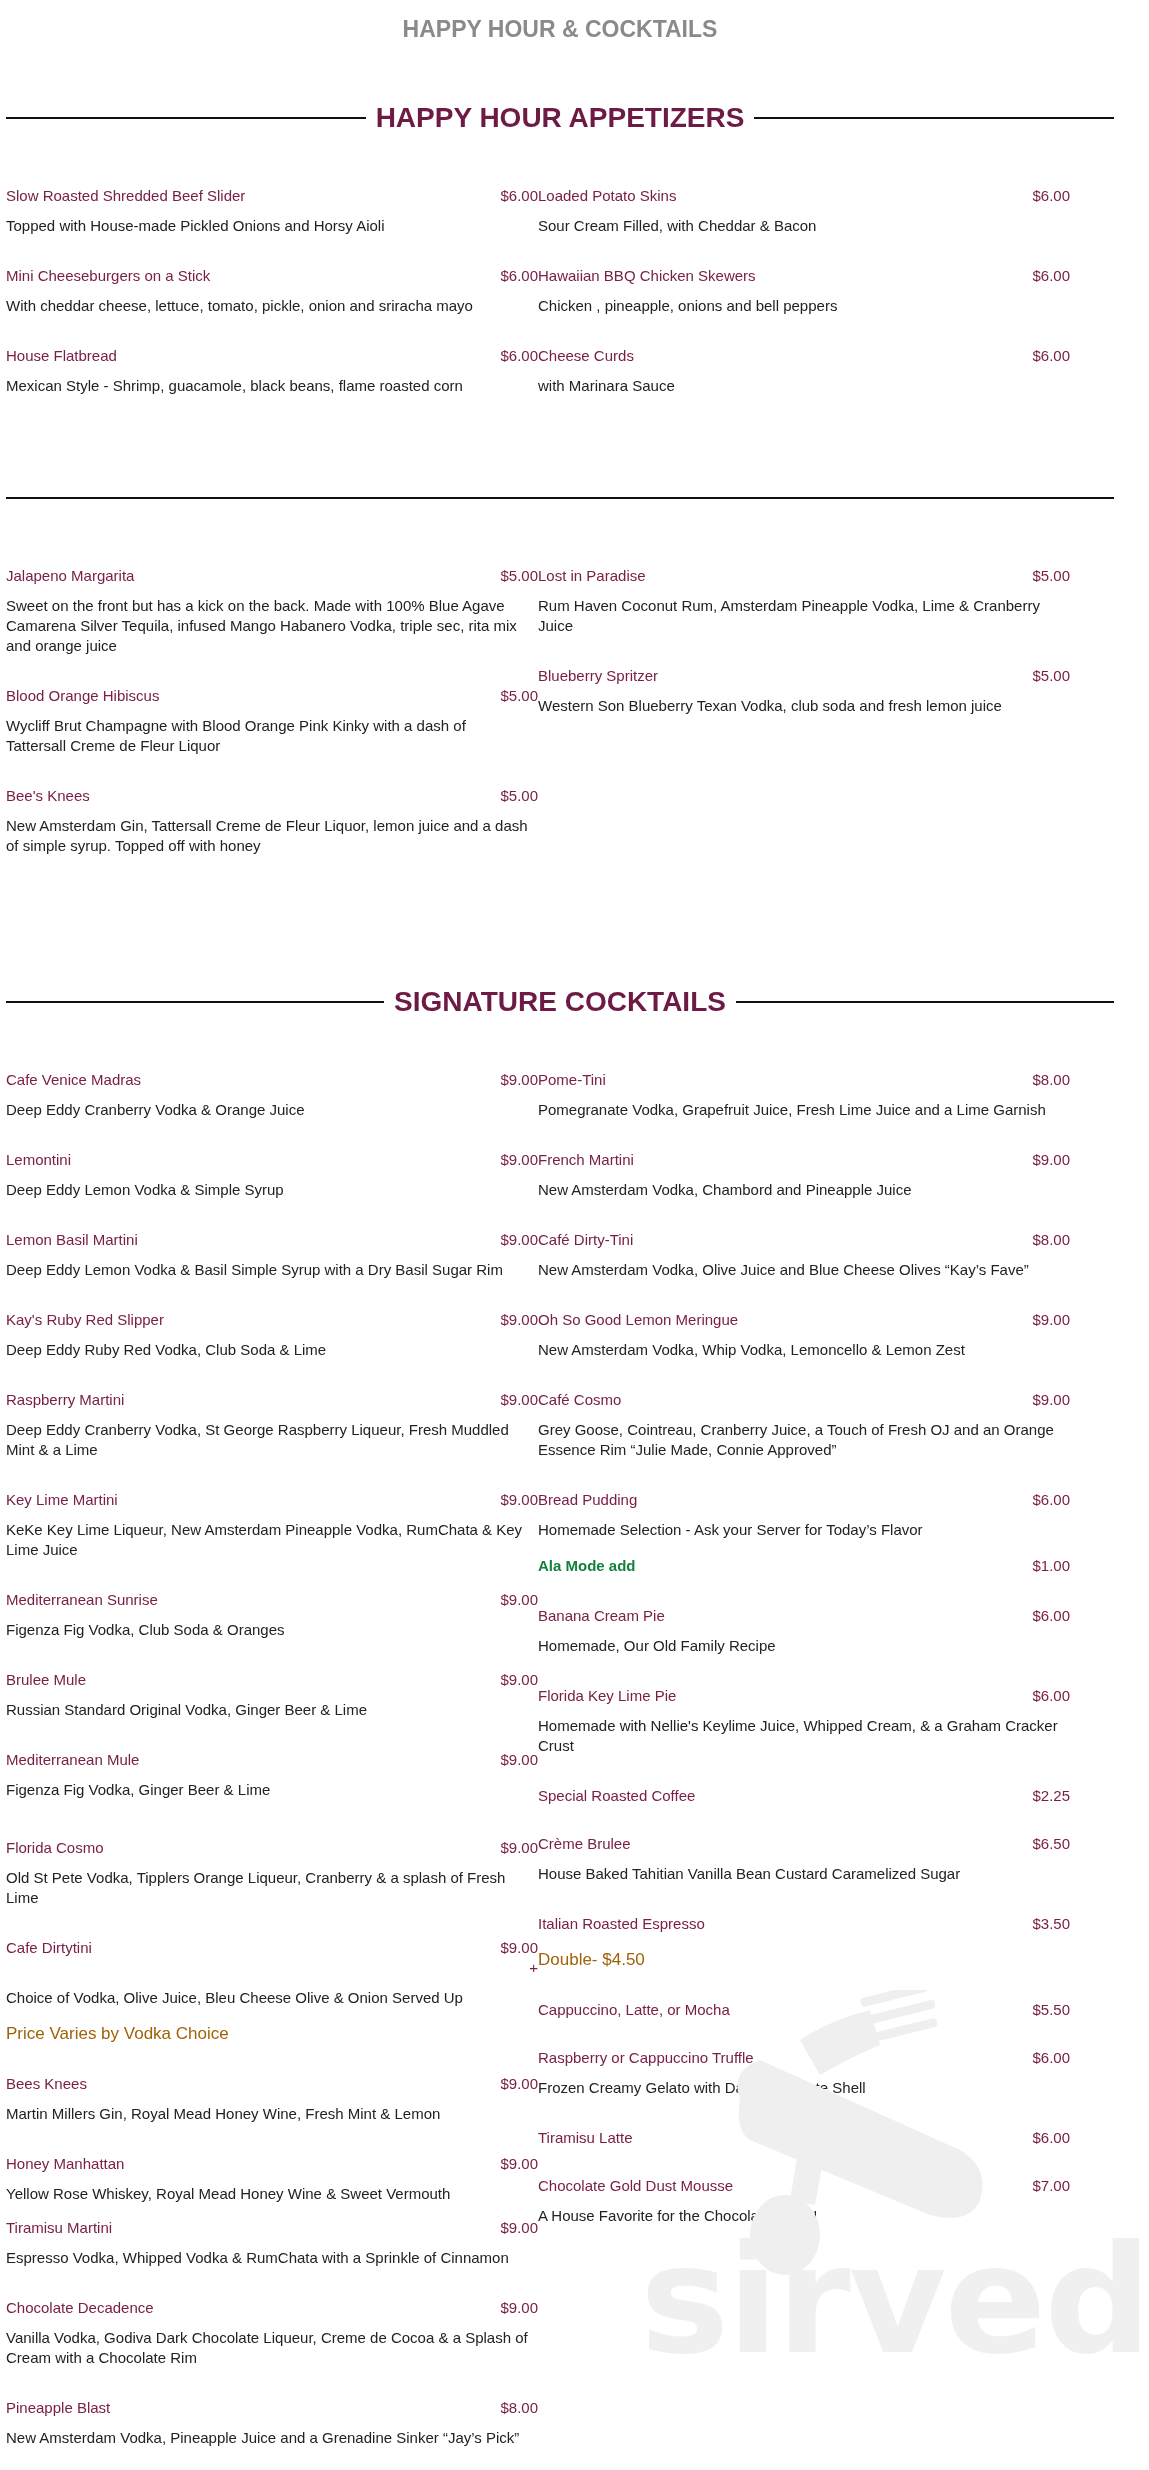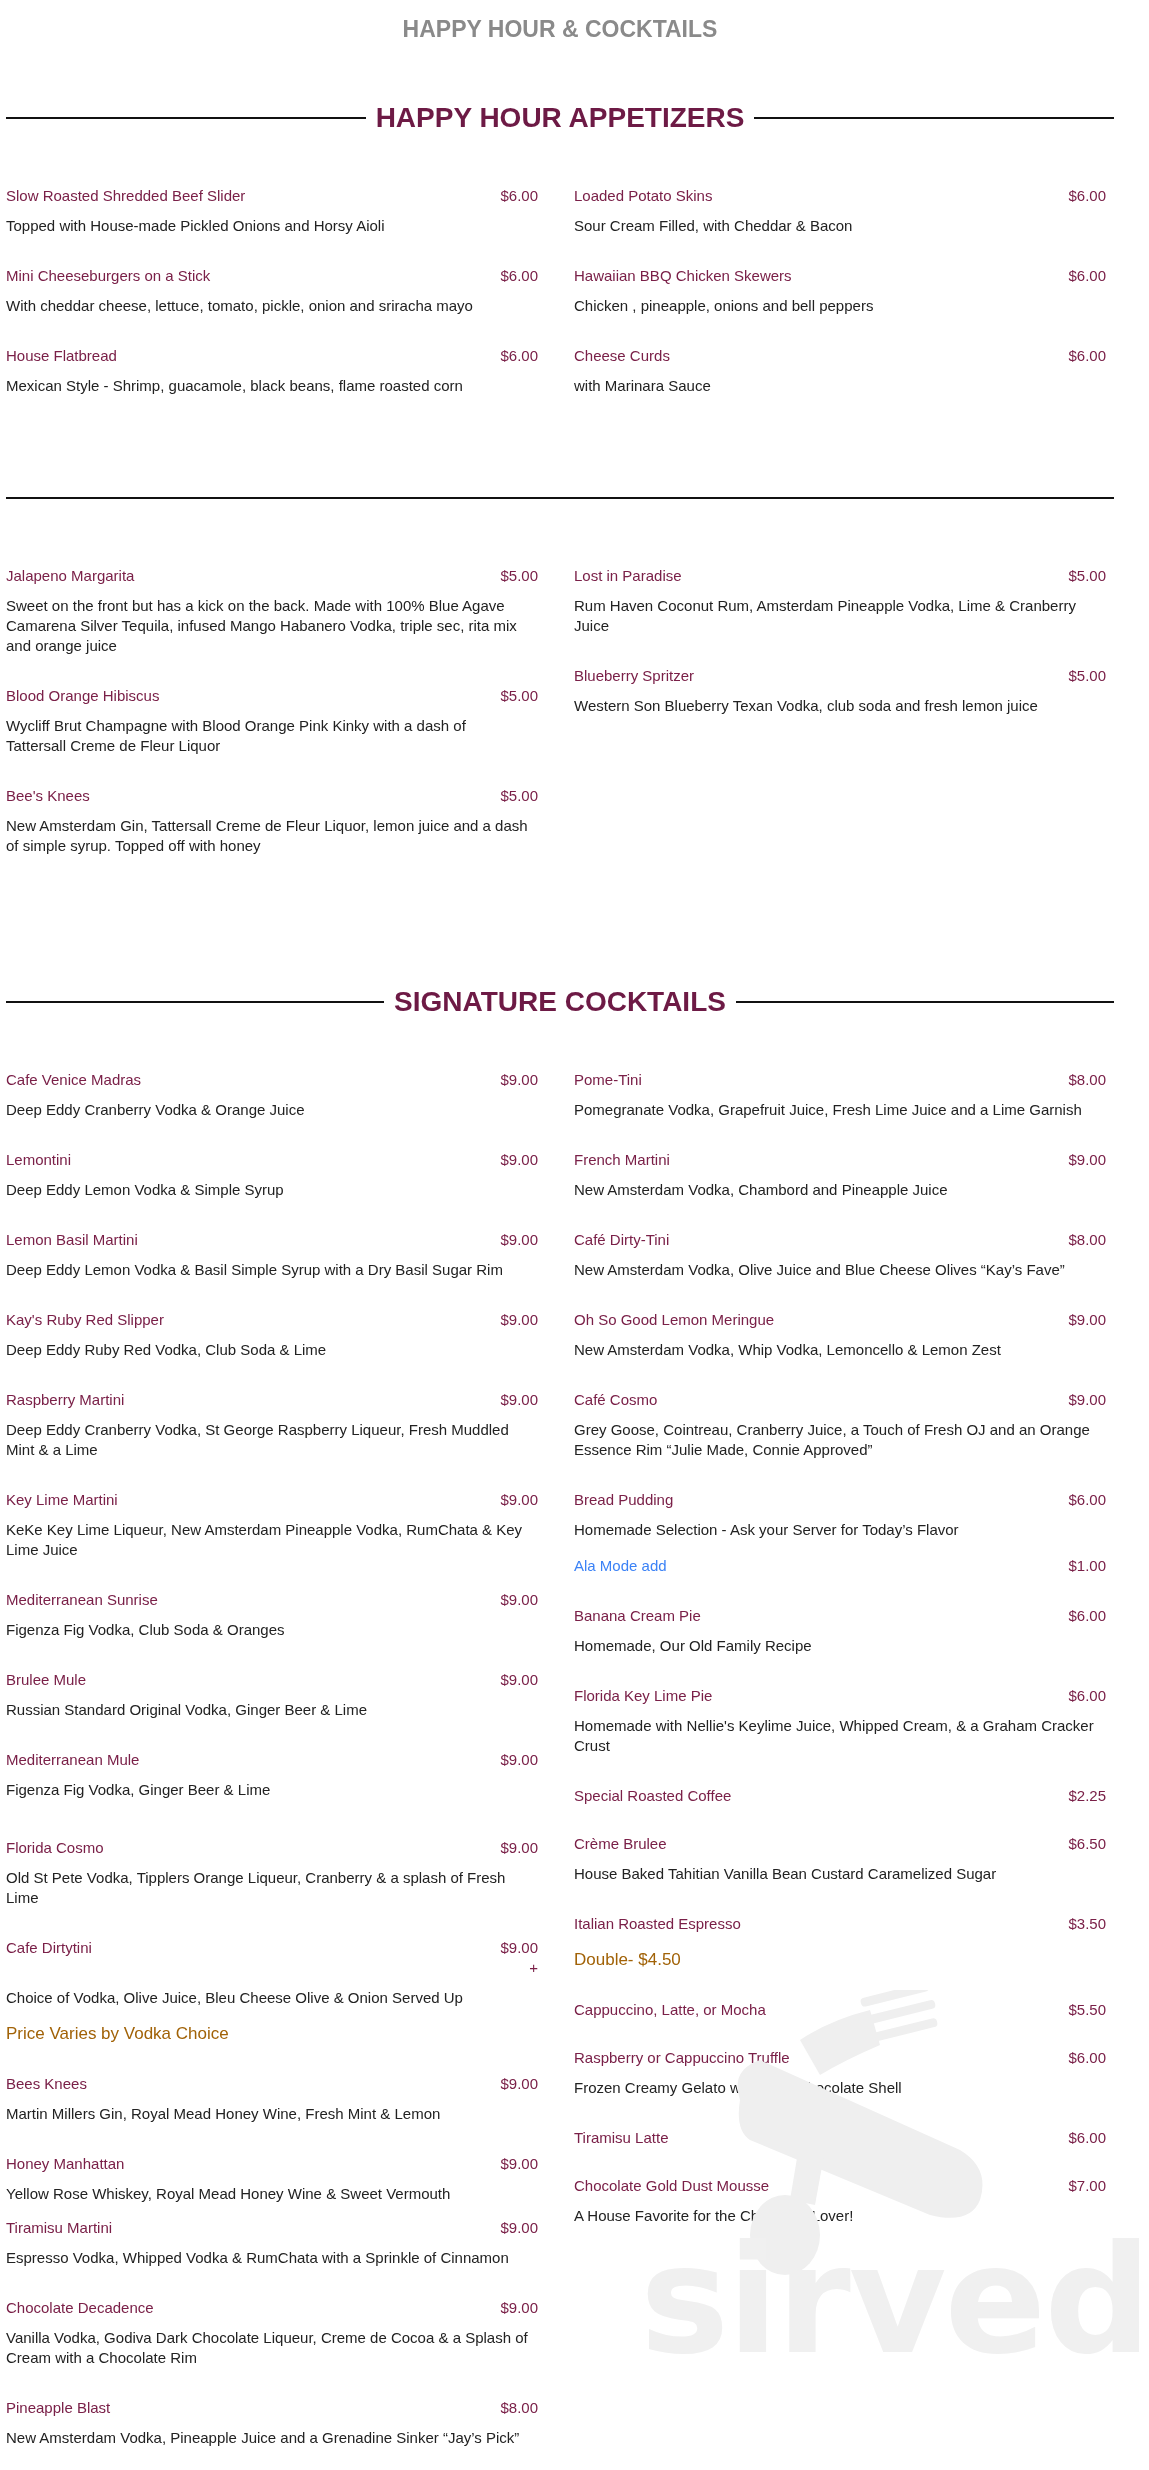--- a/index.html
+++ b/index.html
@@ -41,21 +41,21 @@
   .section-header .title {
     padding: 0 10px;
     font-size: 28px;
     font-weight: bold;
     color: #6d1a45;
     white-space: nowrap;
   }
   .columns {
     position: relative;
     display: flex;
-    justify-content: space-between;
+    justify-content: flex-start;
   }
   .col {
     width: 532px;
     position: relative;
   }
   .col.right { width: 532px; margin-right: 8px; }
   .item { position: relative; }
   .item-row {
     display: flex;
     justify-content: space-between;
@@ -80,21 +80,21 @@
     color: #a16207;
     margin-top: 16px;
   }
   .addon-row {
     display: flex;
     justify-content: space-between;
     font-size: 15px;
     line-height: 20px;
     margin-top: 16px;
   }
-  .addon-row .addon-label { color: #3b82f6; }
+  .addon-row .addon-label { color: #15803d; font-weight: bold; }
   .addon-row .addon-price { color: #7a2048; }
   .watermark {
     position: absolute;
     left: 630px;
     top: 1990px;
     width: 470px;
     height: 400px;
     pointer-events: none;
   }
   .watermark-text {

